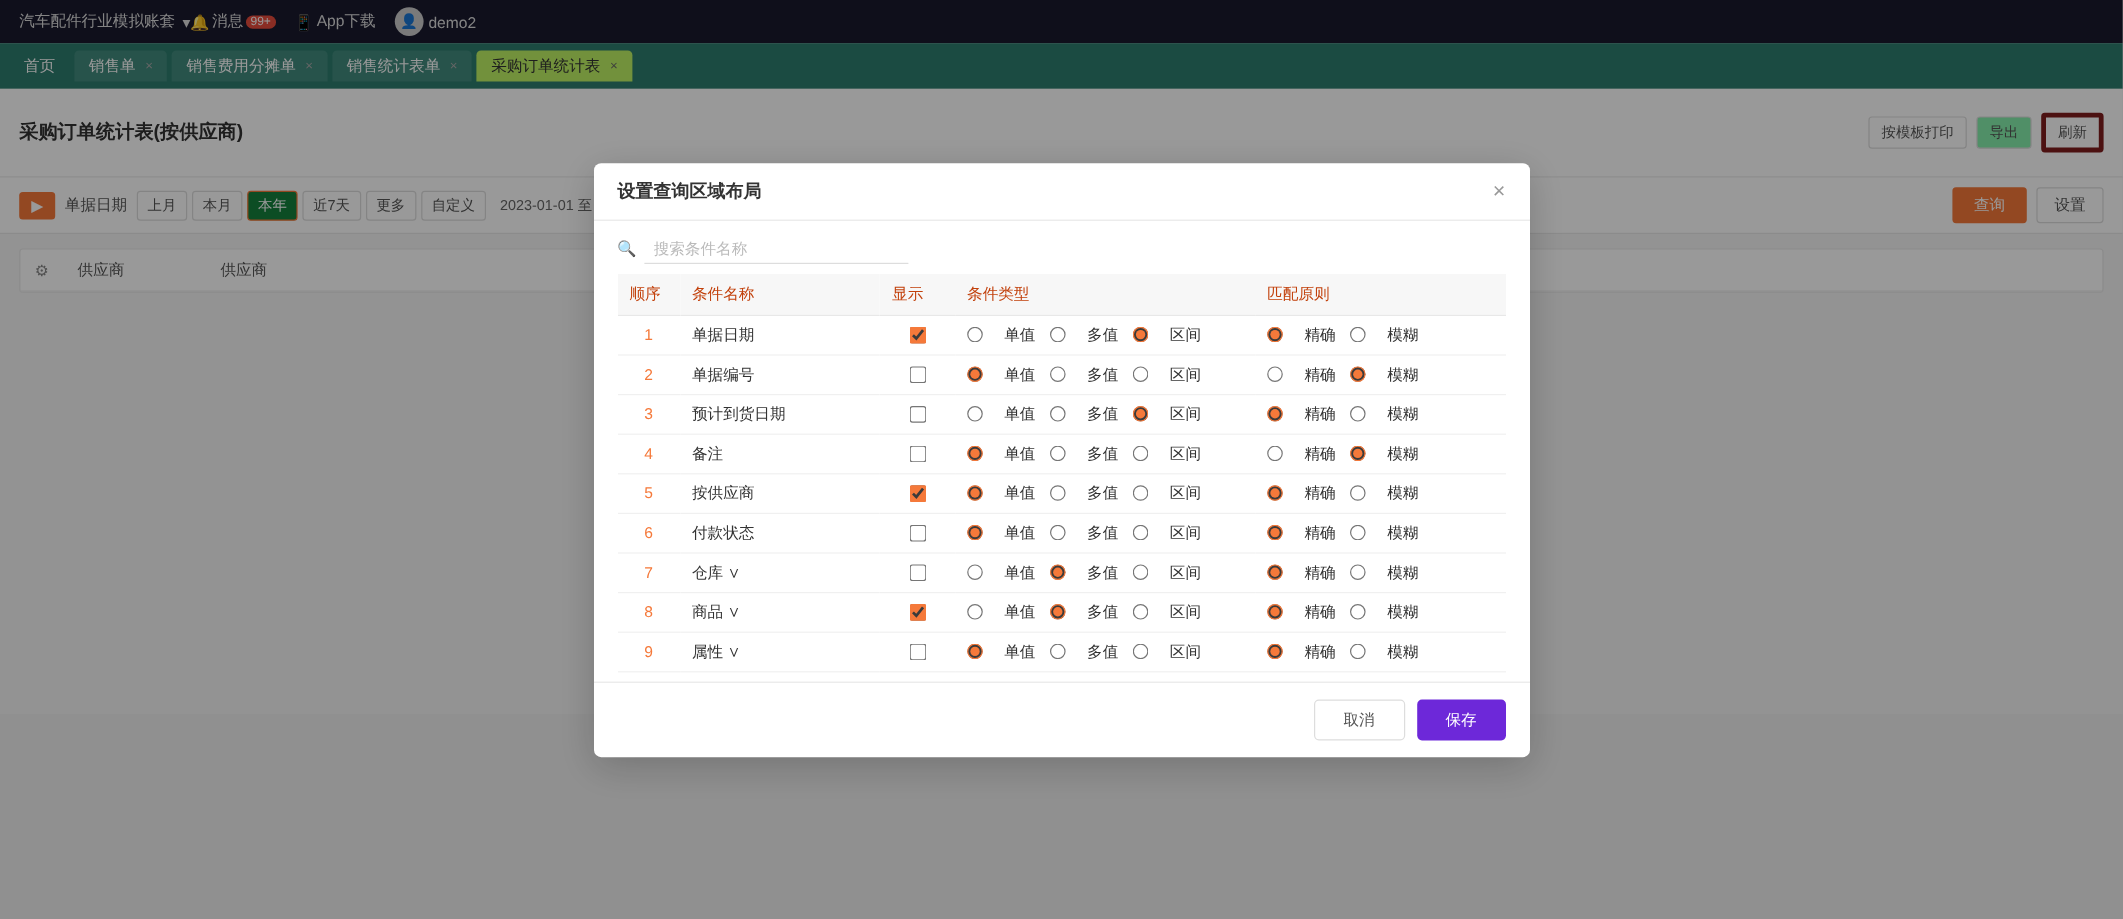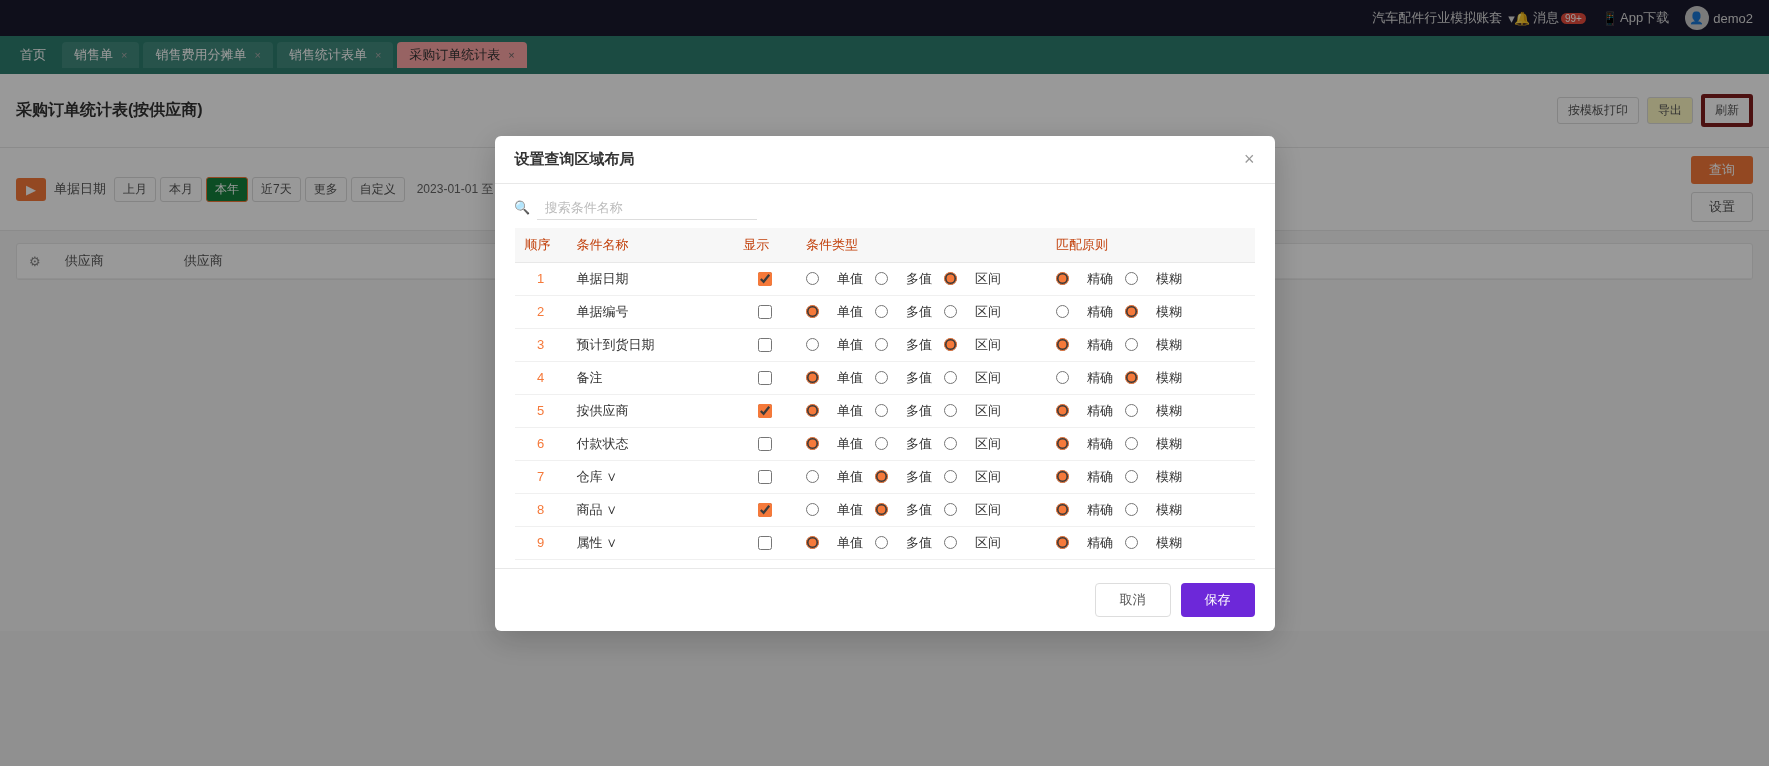--- a/index.html
+++ b/index.html
@@ -4,21 +4,21 @@
   <style>
     * { box-sizing: border-box; margin: 0; padding: 0; }
     body { font-family: 'Microsoft YaHei', Arial, sans-serif; font-size: 13px; background: #f0f0f0; }
 
     
     .top-bar {
       background: #1a1a2e;
       height: 36px;
       display: flex;
       align-items: center;
-      justify-content: flex-end;
+      justify-content: flex-start;
       padding: 0 16px;
       color: #fff;
     }
     .top-bar-left { font-size: 13px; color: #ddd; display: flex; align-items: center; gap: 6px; }
     .top-bar-right { display: flex; align-items: center; gap: 16px; font-size: 13px; color: #ddd; }
 
     
     .tab-bar {
       background: #2d7d6f;
       height: 38px;
@@ -31,37 +31,37 @@
       padding: 4px 12px;
       border-radius: 4px 4px 0 0;
       color: #fff;
       font-size: 13px;
       cursor: pointer;
       display: flex;
       align-items: center;
       gap: 4px;
       background: rgba(255,255,255,0.1);
     }
-    .tab-item.active { background: #fca5a5; color: #333; }
+    .tab-item.active { background: #bef264; color: #333; }
     .tab-item .close-x { font-size: 11px; color: #aaa; margin-left: 4px; }
     .tab-home { background: transparent; }
 
     
     .page-header {
       background: #fff;
       padding: 20px 16px;
       display: flex;
       align-items: center;
       justify-content: space-between;
       border-bottom: 1px solid #e8e8e8;
     }
     .page-title { font-size: 16px; font-weight: bold; color: #333; }
     .header-actions { display: flex; gap: 8px; align-items: center; }
     .btn-print { background: #fff; border: 1px solid #ddd; color: #555; padding: 4px 10px; border-radius: 3px; cursor: pointer; font-size: 12px; }
-    .btn-export { background: #fef9c3; border: 1px solid #ddd; color: #555; padding: 4px 10px; border-radius: 3px; cursor: pointer; font-size: 12px; }
+    .btn-export { background: #86efac; border: 1px solid #ddd; color: #555; padding: 4px 10px; border-radius: 3px; cursor: pointer; font-size: 12px; }
     .btn-refresh { background: #fff; border: 4px solid #7f1d1d; color: #555; padding: 4px 10px; border-radius: 3px; cursor: pointer; font-size: 12px; }
 
     
     .filter-bar {
       background: #fff;
       padding: 8px 16px;
       display: flex;
       align-items: center;
       gap: 8px;
       border-bottom: 1px solid #e8e8e8;
@@ -314,21 +314,21 @@
   <span style="color:#555; font-size:13px;">单据日期</span>
   <div class="date-quick">
     <button class="date-btn">上月</button>
     <button class="date-btn">本月</button>
     <button class="date-btn active">本年</button>
     <button class="date-btn">近7天</button>
     <button class="date-btn">更多</button>
     <button class="date-btn">自定义</button>
   </div>
   <span class="date-range">2023-01-01 至 2023-12-31</span>
-  <div style="margin-left:auto; display:flex; gap:8px;flex-direction:column;">
+  <div style="margin-left:auto; display:flex; gap:8px;">
     <button style="background:#f5793a;color:#fff;border:none;padding:5px 18px;border-radius:3px;cursor:pointer;font-size:13px;">查询</button>
     <button style="background:#fff;border:1px solid #ddd;color:#555;padding:5px 14px;border-radius:3px;cursor:pointer;font-size:13px;">设置</button>
   </div>
 </div>
 
 <div class="main-content">
   <div style="background:#fff; border:1px solid #e8e8e8; border-radius:3px;">
     <div style="display:flex; align-items:center; padding:8px 12px; border-bottom:1px solid #f0f0f0;">
       <span class="gear-icon" style="cursor:pointer;">⚙</span>
       <span style="margin-left:24px; font-weight:500; color:#555; font-size:13px;">供应商</span>

